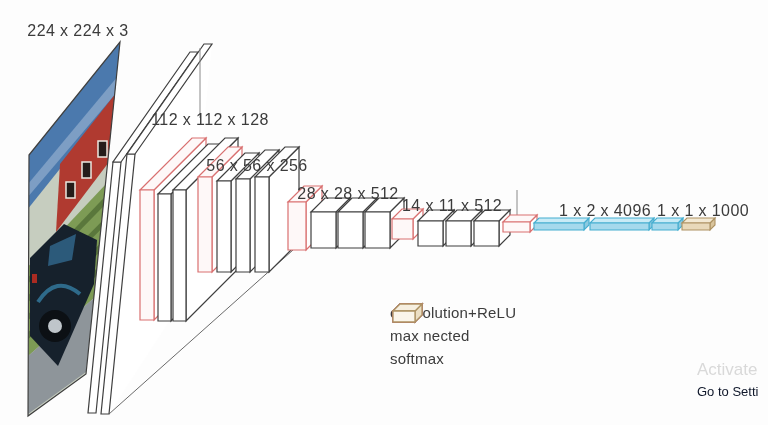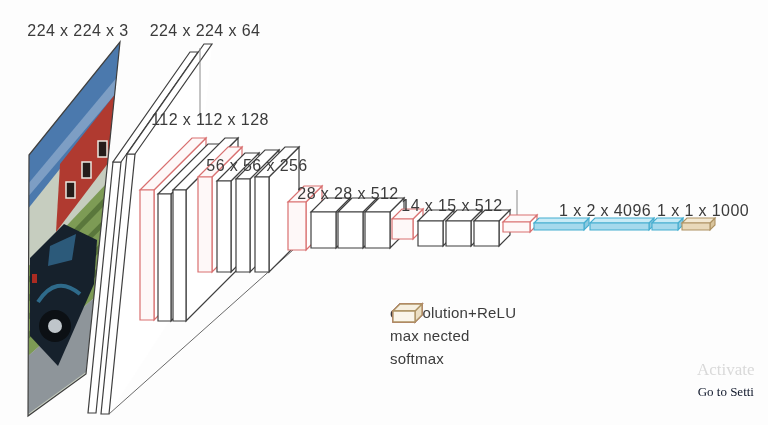--- a/index.html
+++ b/index.html
@@ -12,21 +12,21 @@
   svg{position:absolute;left:0;top:0;}
   .layer-label{
     position:absolute;transform:translate(-50%,-50%);
     font-size:16px;letter-spacing:.4px;color:#3b3b3b;white-space:nowrap;
   }
   #legend{
     position:absolute;left:390px;top:302px;display:flex;flex-direction:column;gap:2px;
   }
   .legend-row{display:flex;align-items:center;gap:11px;height:21px;}
   .legend-label{font-size:15px;color:#3c3c3c;letter-spacing:.2px;white-space:nowrap;}
-  #watermark{position:absolute;left:697px;top:360px;text-align:center;white-space:nowrap;font-family:Liberation Serif, serif;}
+  #watermark{position:absolute;left:697px;top:360px;text-align:left;white-space:nowrap;}
   #wm1{font-size:17px;color:#d9d9d9;}
   #wm2{font-size:13px;color:#0f172a;margin-top:4px;}
 </style>
 </head>
 <body>
 
 <div id="stage">
 
 <svg width="768" height="425" viewBox="0 0 768 425">
   <defs>
@@ -188,25 +188,24 @@
     <path d="M652,223 h26 v7 h-26 Z" fill="#a5d9ec"></path>
   </g>
   <g stroke="#ad9263" stroke-width="1.1">
     <path d="M710,223 l5,-5 v7 l-5,5 Z" fill="#d9c49c"></path>
     <path d="M682,223 l5,-5 h28 l-5,5 Z" fill="#f3e9d3"></path>
     <path d="M682,223 h28 v7 h-28 Z" fill="#e9d9ba"></path>
   </g>
 </svg>
 
 <div class="layer-label" style="left:78px;top:31px">224 x 224 x 3</div>
-<div class="layer-label" style="left:205px;top:31px">224 x 224 x 64</div>
 <div class="layer-label" style="left:210px;top:120px">112 x 112 x 128</div>
 <div class="layer-label" style="left:257px;top:166px">56 x 56 x 256</div>
 <div class="layer-label" style="left:348px;top:194px">28 x 28 x 512</div>
-<div class="layer-label" style="left:452px;top:206px">14 x 15 x 512</div>
+<div class="layer-label" style="left:452px;top:206px">14 x 11 x 512</div>
 <div class="layer-label" style="left:605px;top:211px">1 x 2 x 4096</div>
 <div class="layer-label" style="left:703px;top:211px">1 x 1 x 1000</div>
 
 <div id="legend">
   <div class="legend-row">
     <svg width="36" height="22" viewBox="0 0 36 22">
       <g stroke="#3f3f3f" stroke-width="1.3" fill="#ffffff">
         <path d="M25,9 l7,-7 v11 l-7,7 Z"></path>
             <path d="M3,9 l7,-7 h22 l-7,7 Z"></path>
             <path d="M3,9 h22 v11 h-22 Z"></path>

